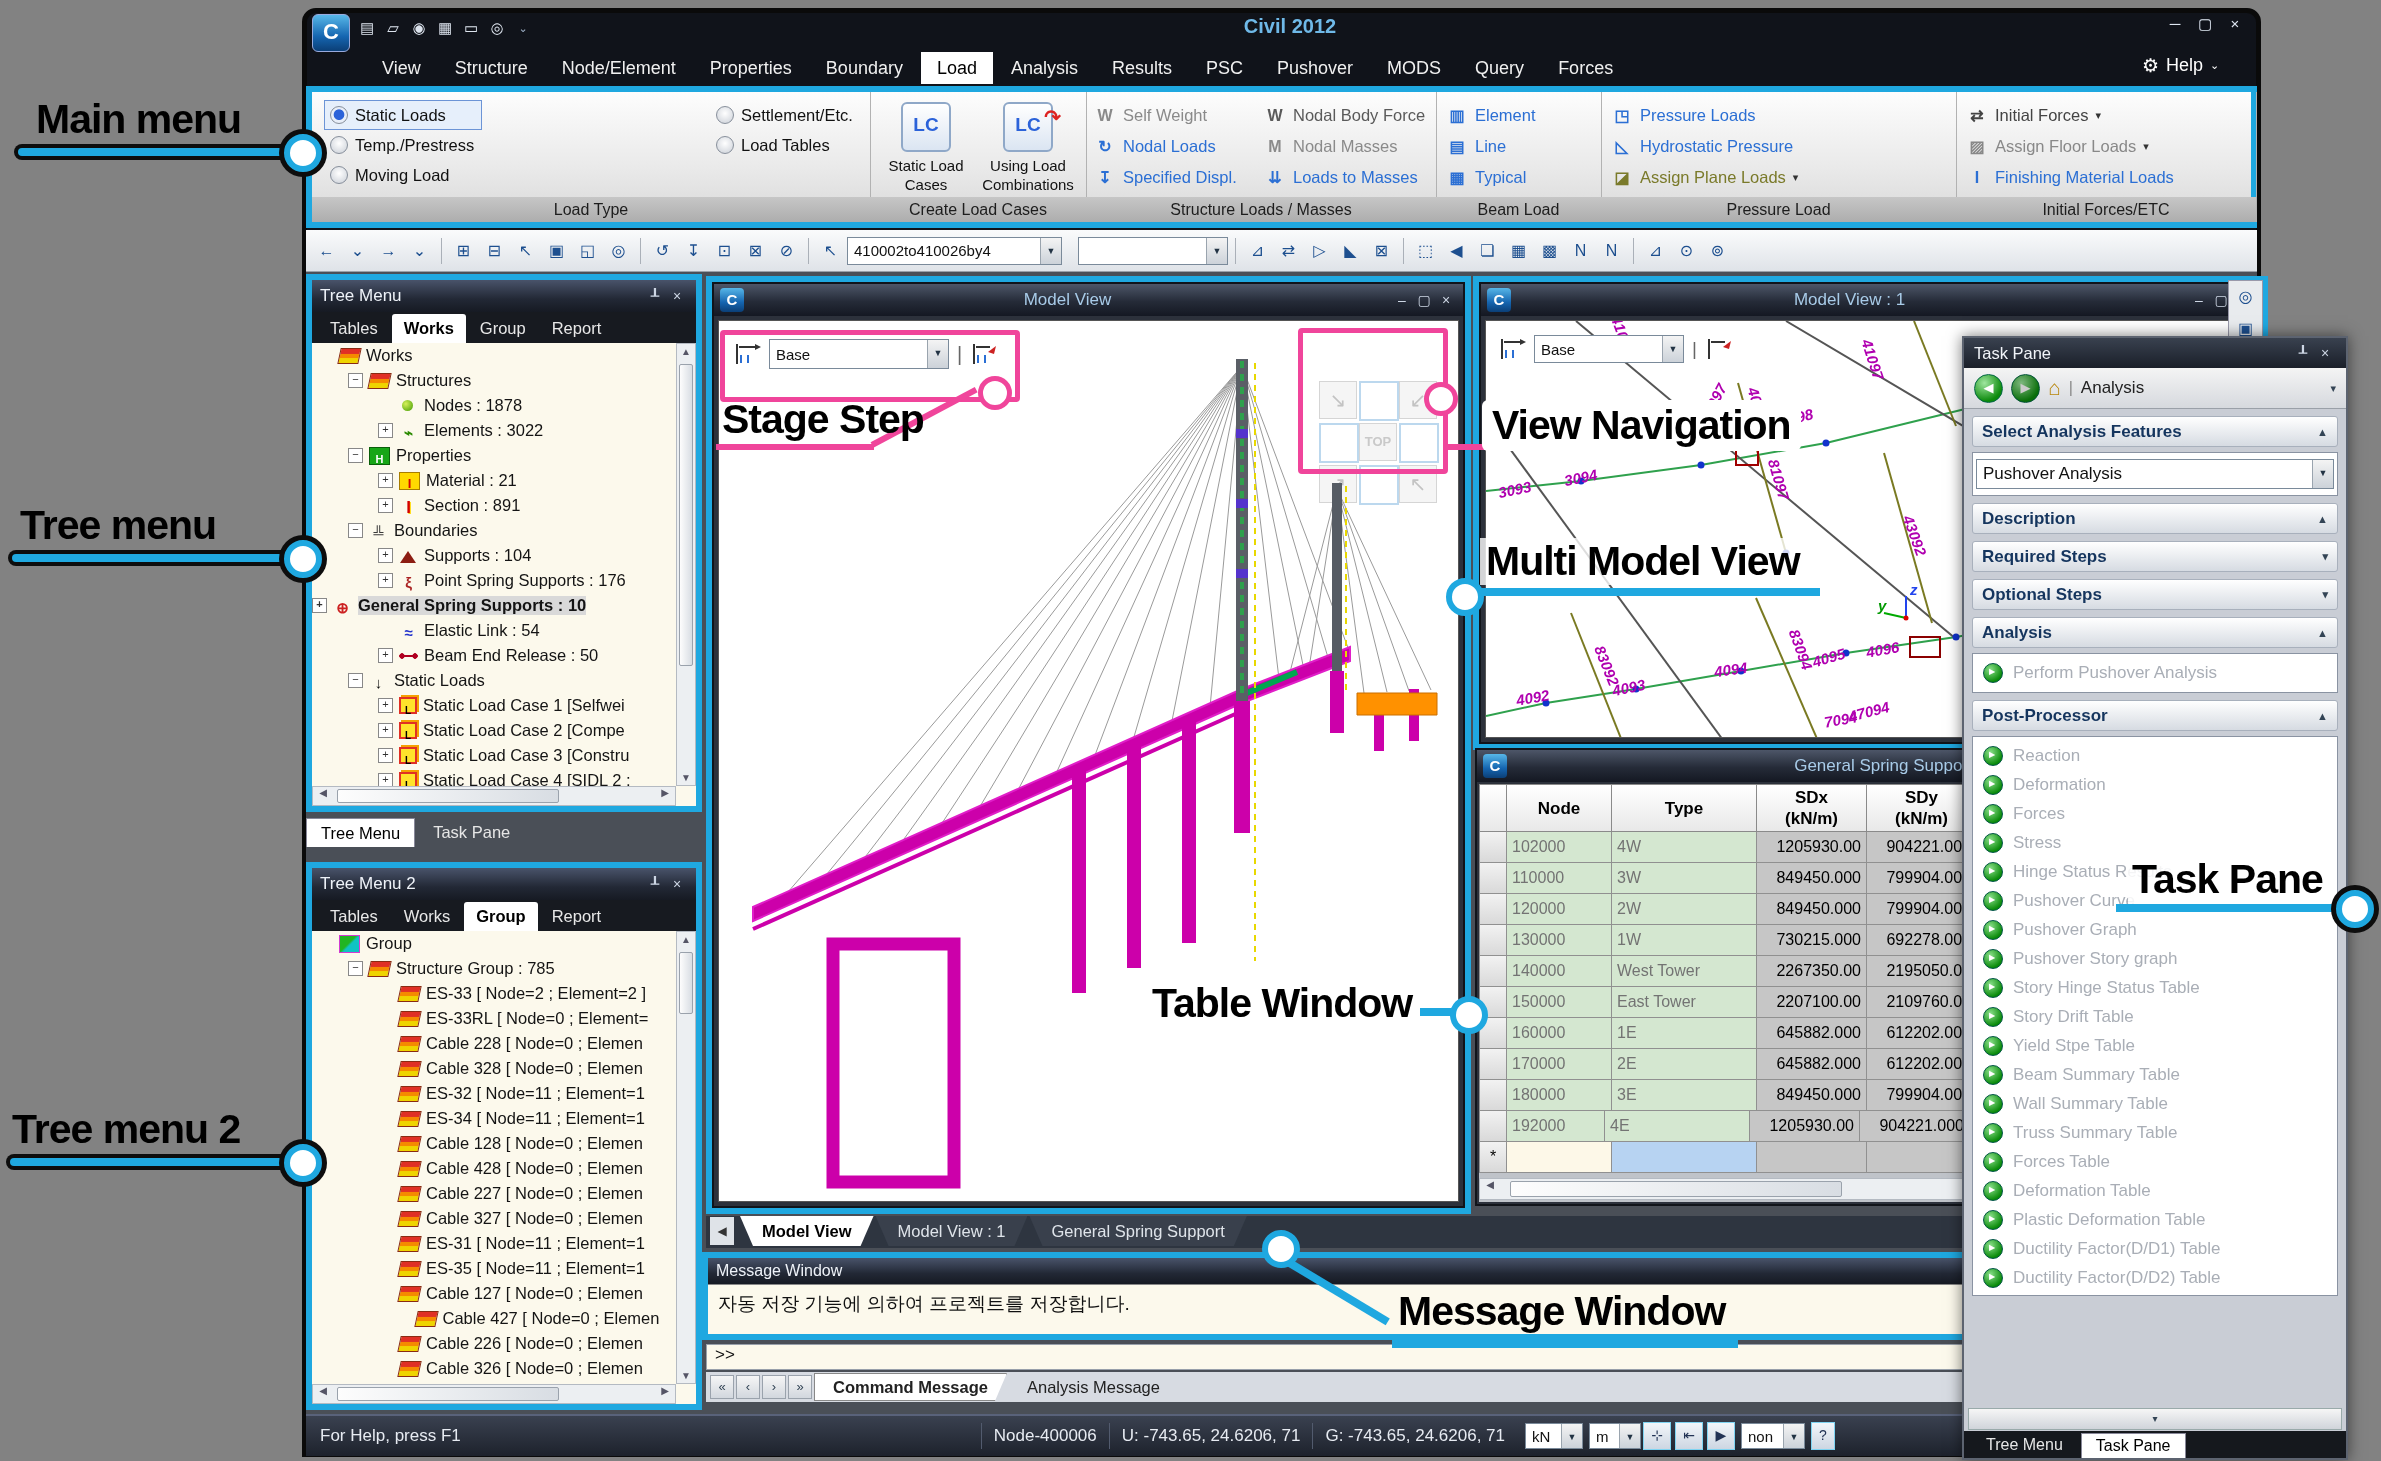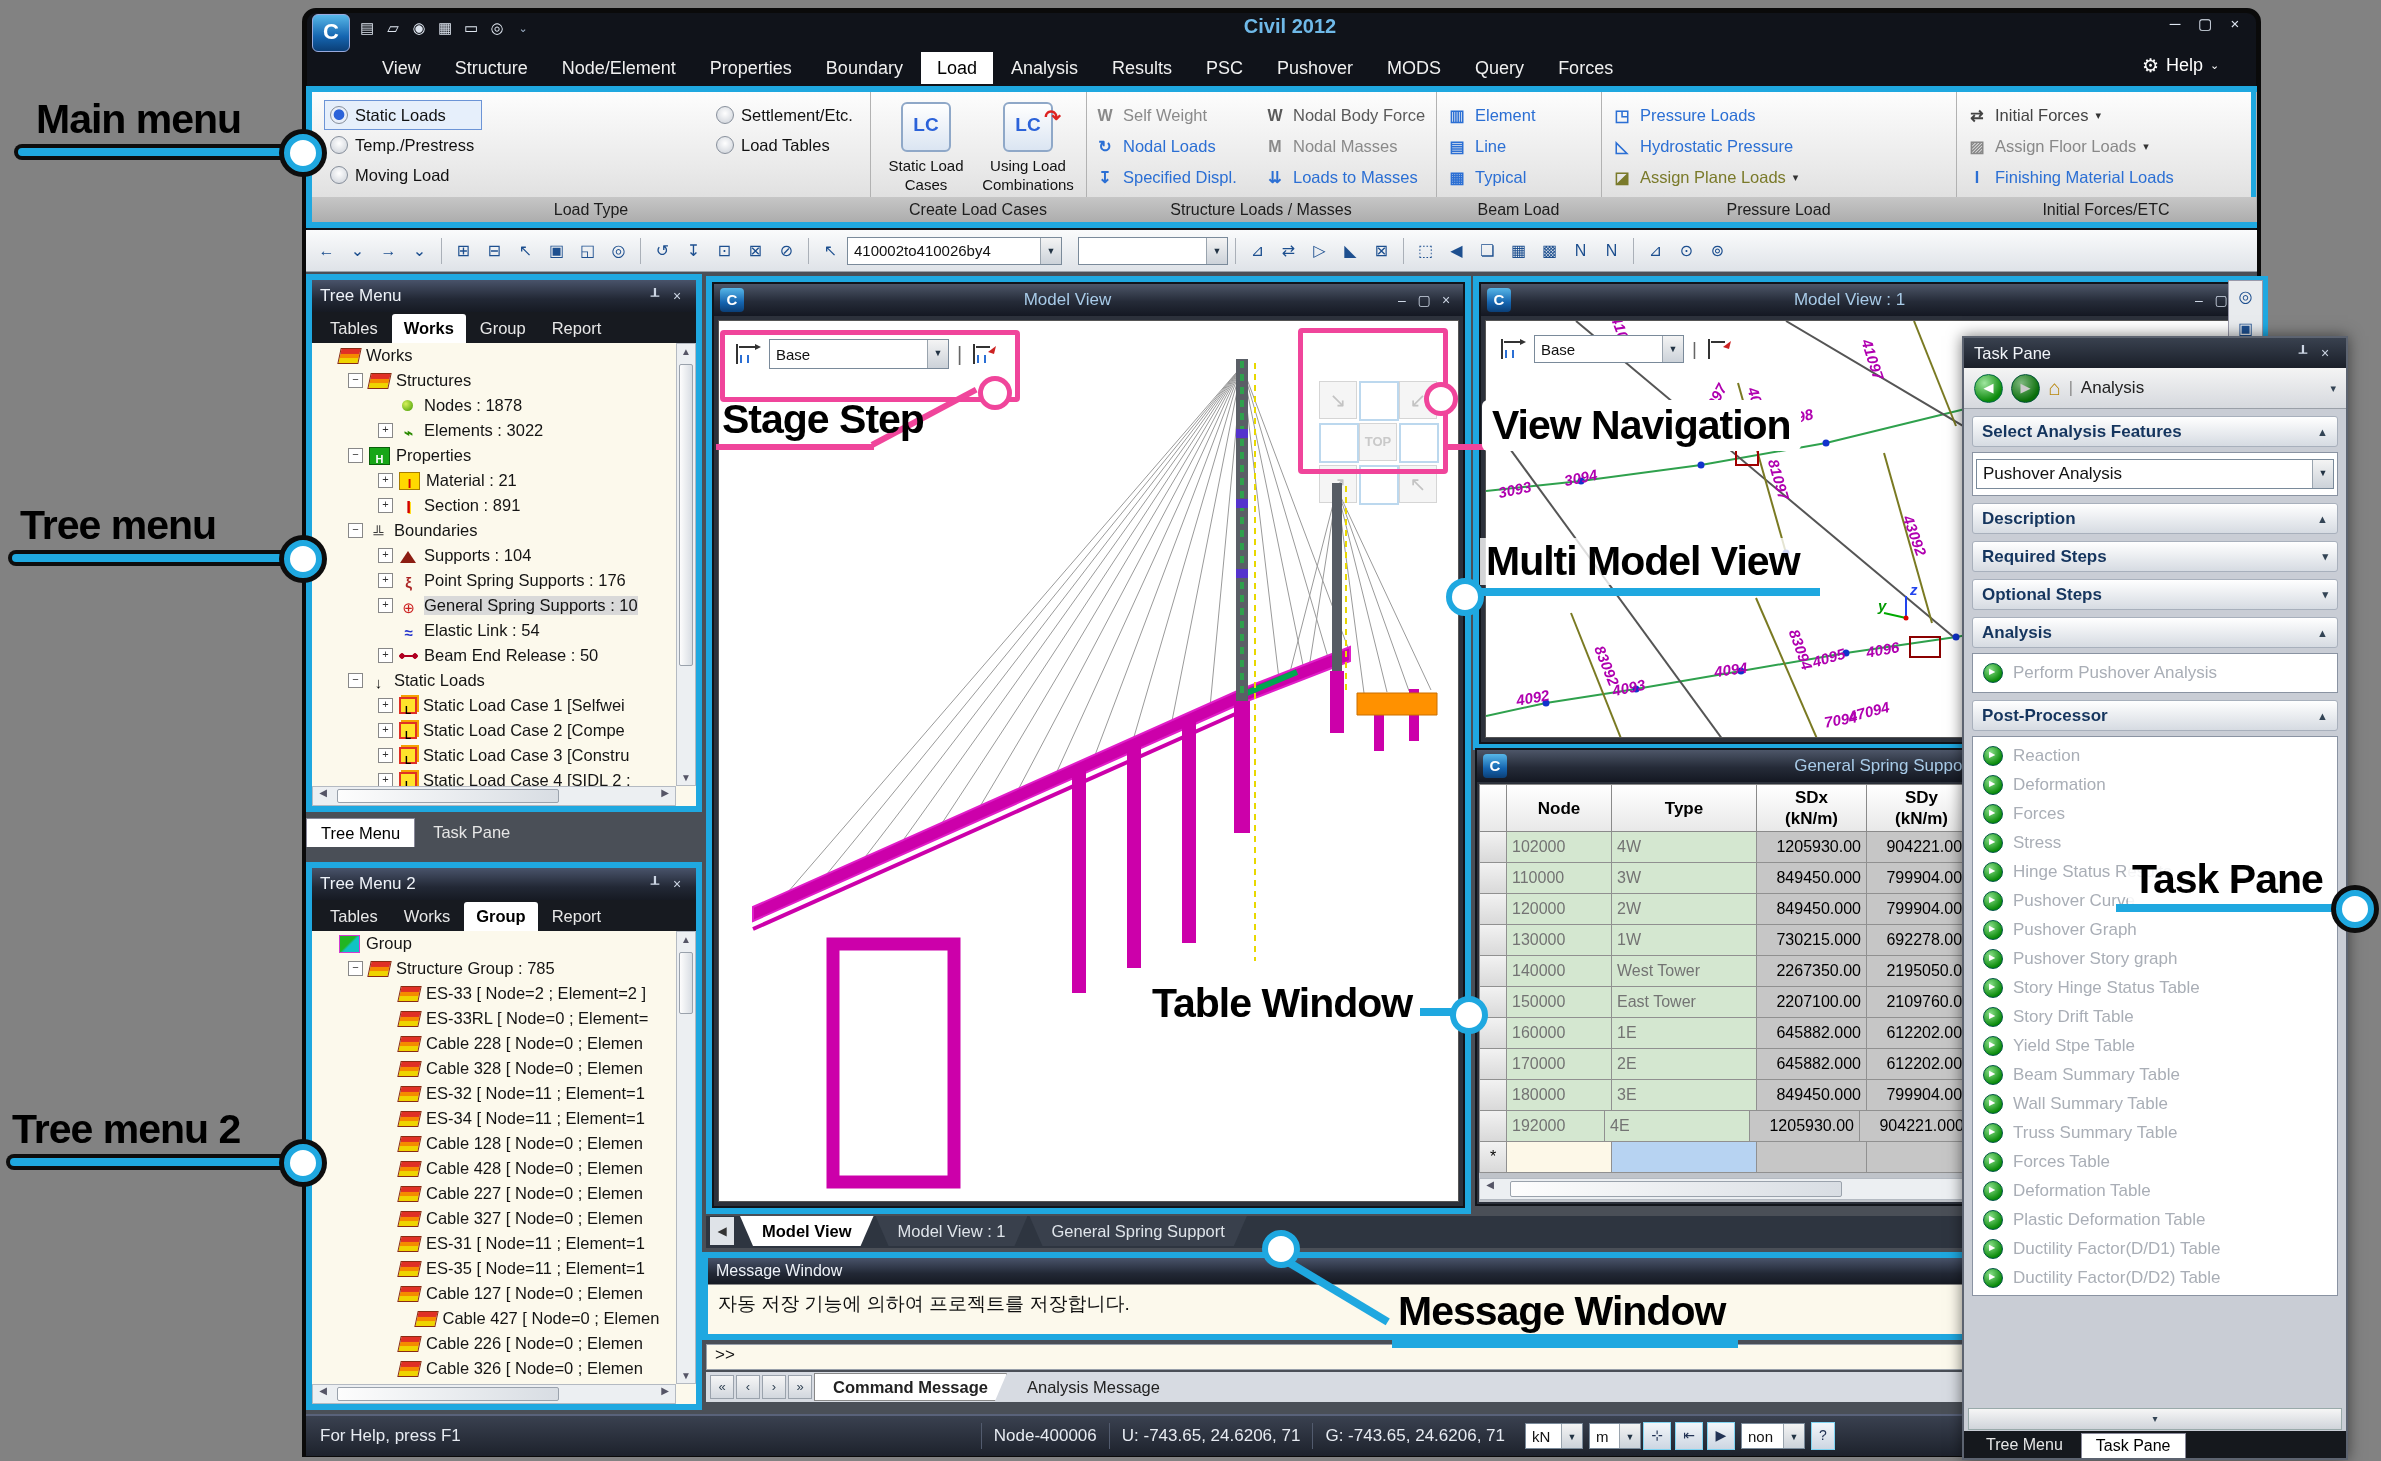--- a/index.html
+++ b/index.html
@@ -417,21 +417,21 @@
         <div class="trow" style="padding-left: 66px;">
           <span class="exp plus"></span>
           <span class="ticon supports"></span>
           <span class="tlab">Supports : 104</span>
         </div>
         <div class="trow" style="padding-left: 66px;">
           <span class="exp plus"></span>
           <span class="ticon pointspring"></span>
           <span class="tlab">Point Spring Supports : 176</span>
         </div>
-        <div class="trow" style="padding-left: 66px;">
+        <div class="trow" style=" font-weight: bold;">
           <span class="exp plus"></span>
           <span class="ticon genspring"></span>
           <span class="tlab selbg">General Spring Supports : 10</span>
         </div>
         <div class="trow" style="padding-left: 66px;">
           <span class="exp"></span>
           <span class="ticon elastic"></span>
           <span class="tlab">Elastic Link : 54</span>
         </div>
         <div class="trow" style="padding-left: 66px;">

